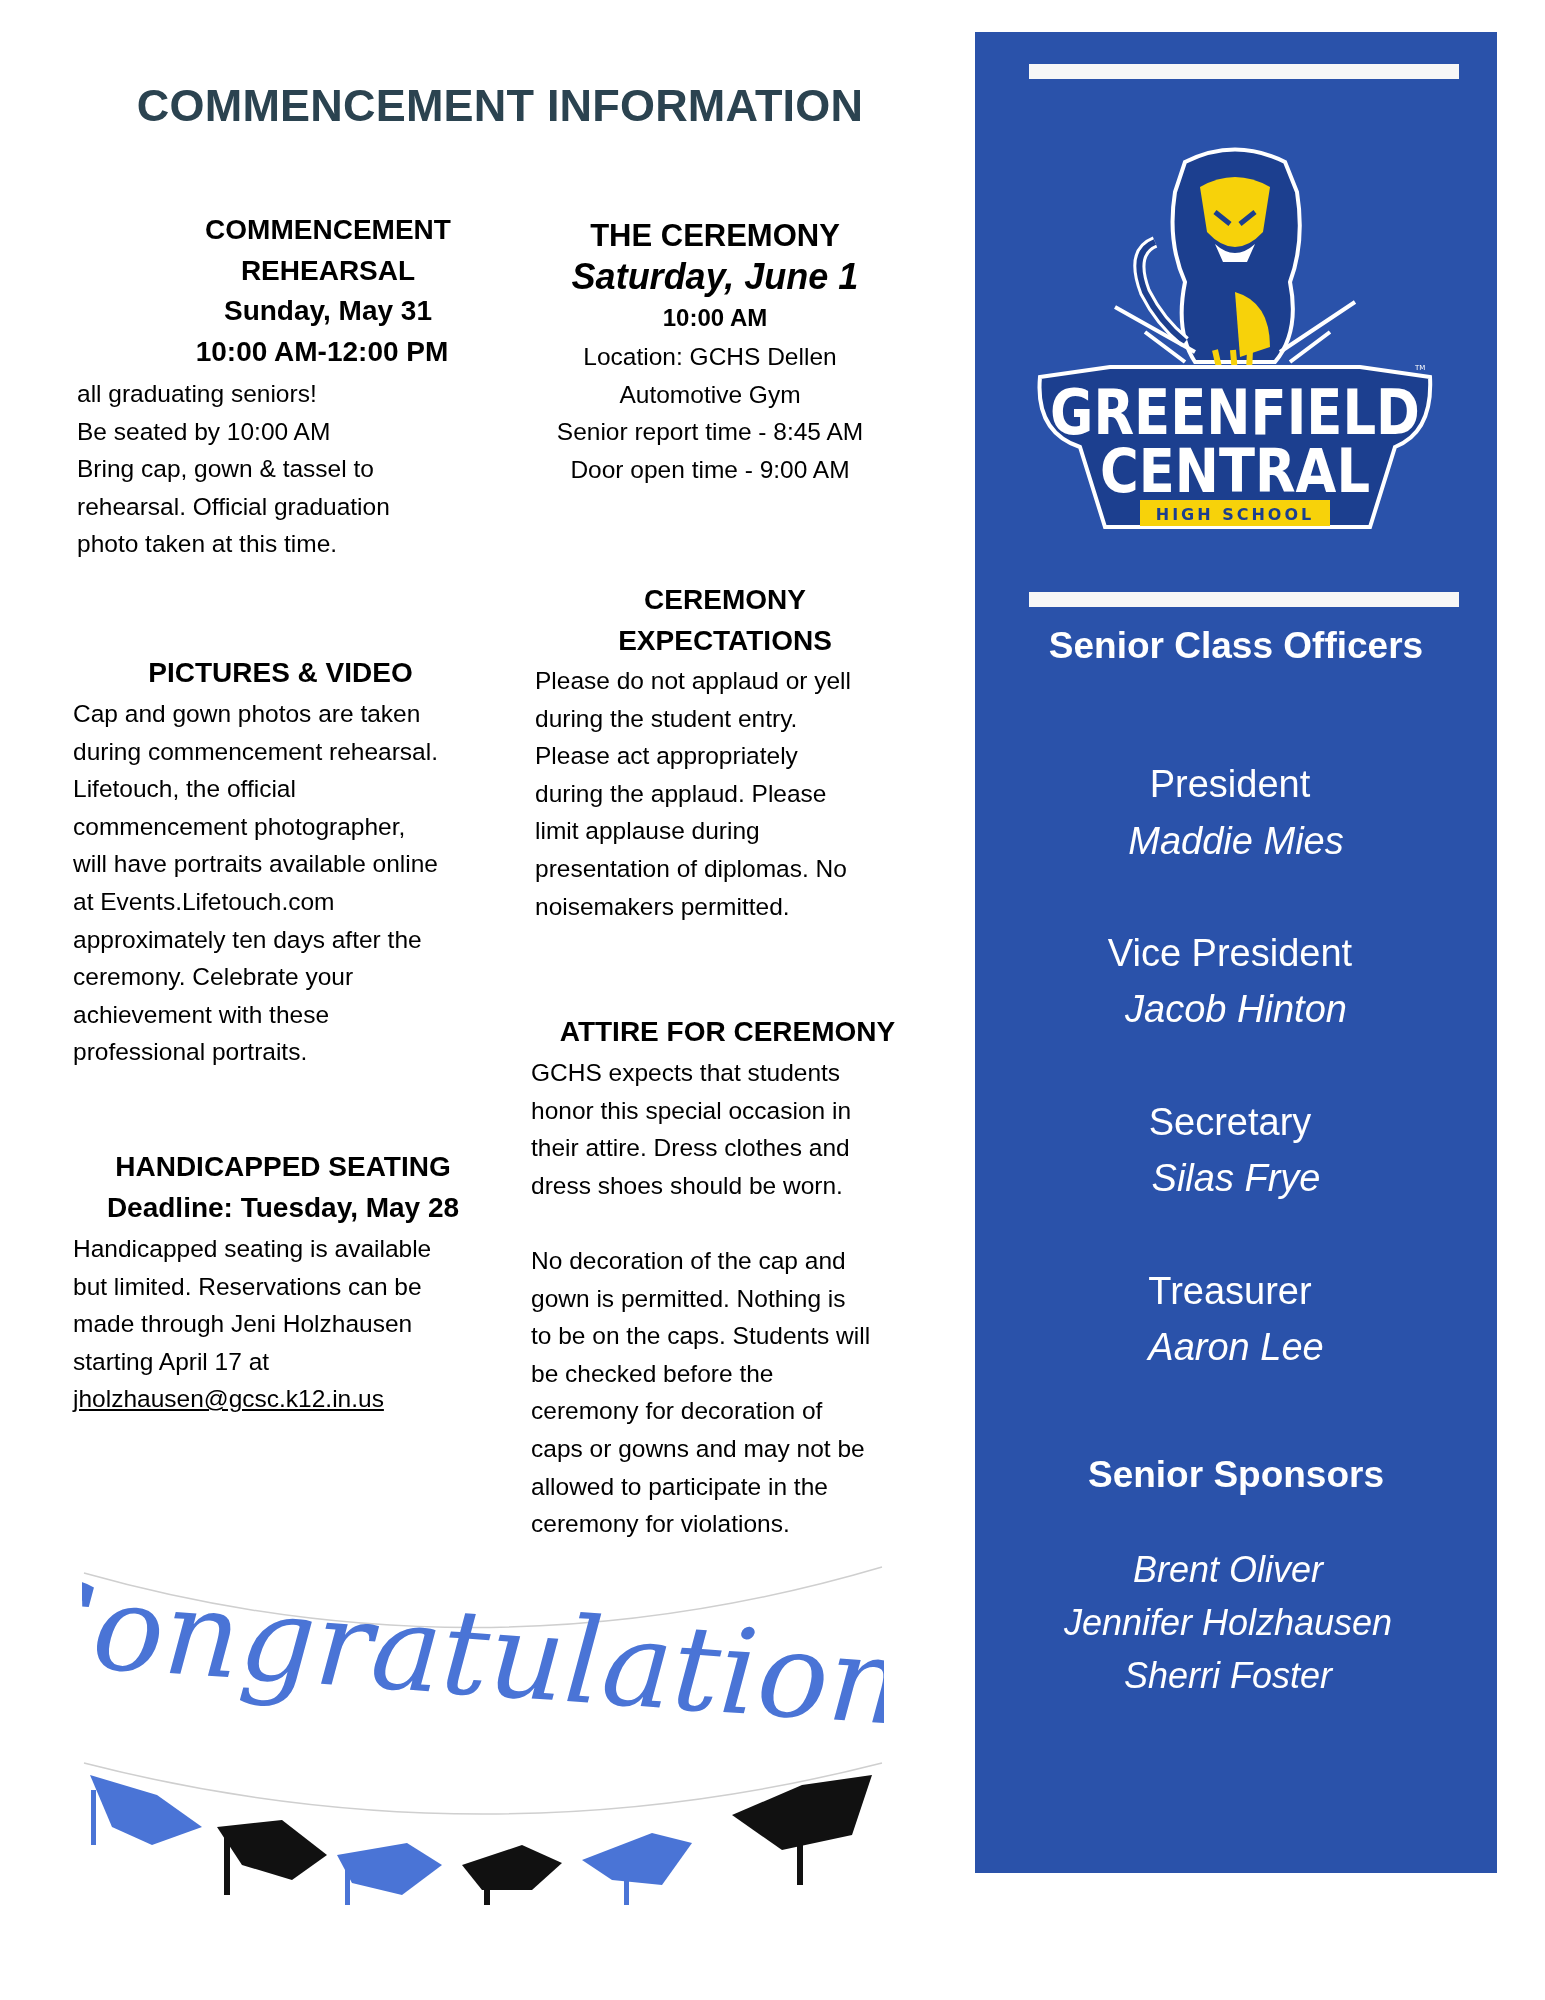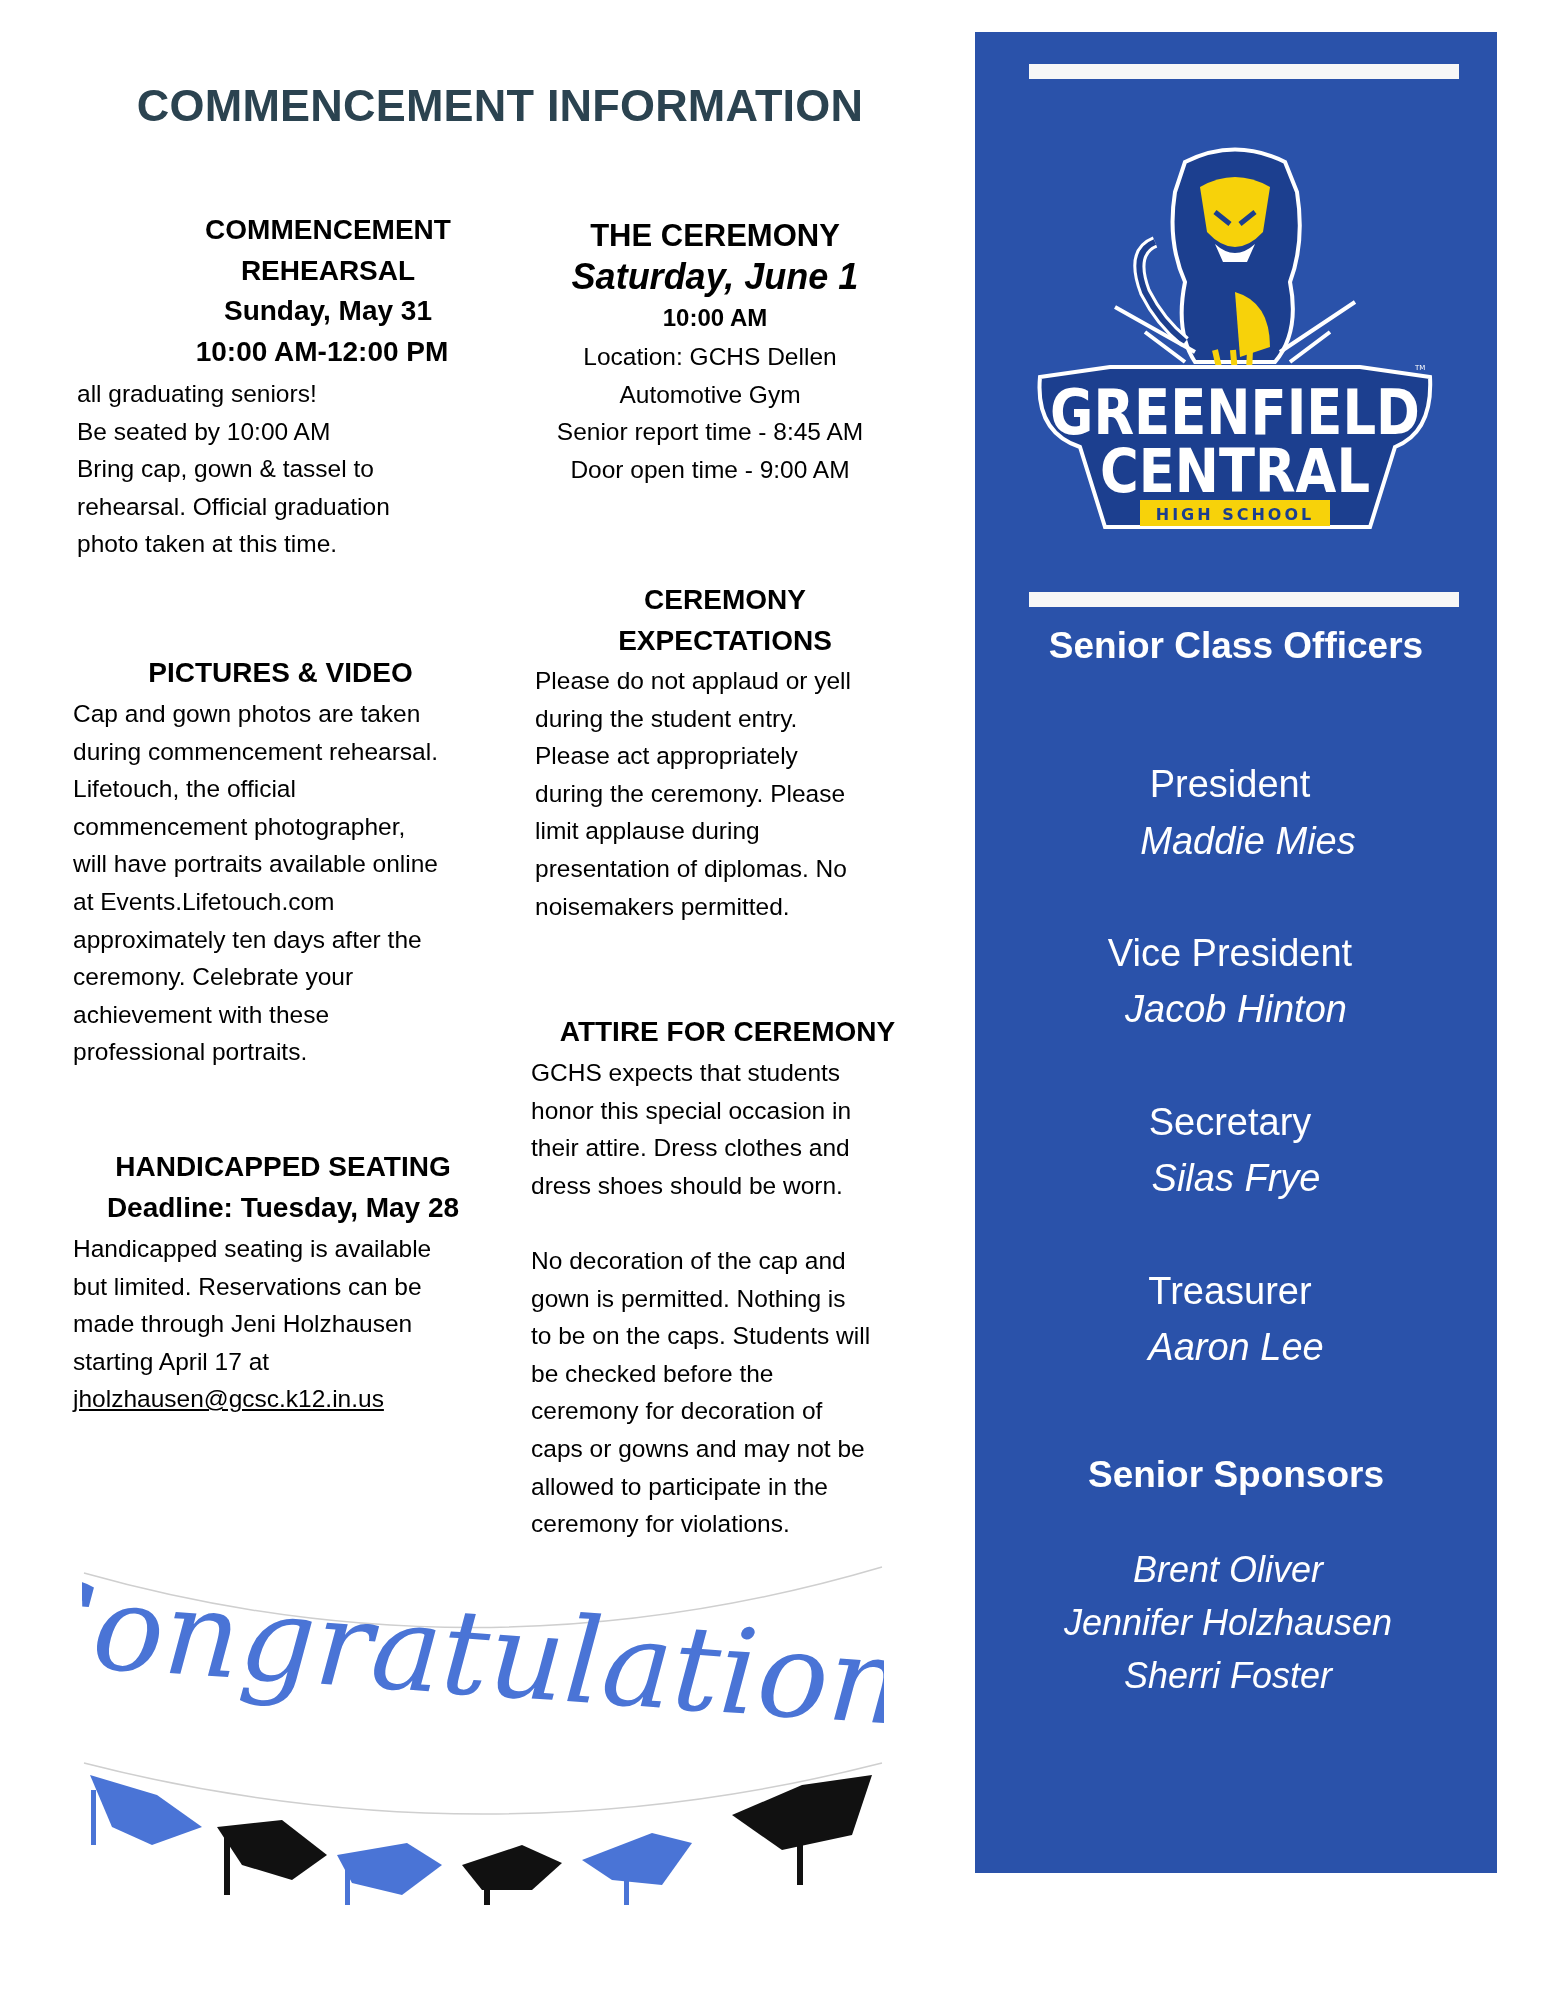--- a/index.html
+++ b/index.html
@@ -78,21 +78,21 @@
 </div>
 
 <div class="abs h" style="left:535px;width:380px;top:580px;">
   <div>CEREMONY</div>
   <div>EXPECTATIONS</div>
 </div>
 <div class="abs body" style="left:535px;width:380px;top:662px;">
   <div>Please do not applaud or yell</div>
   <div>during the student entry.</div>
   <div>Please act appropriately</div>
-  <div>during the ceremony.  Please</div>
+  <div>during the applaud.  Please</div>
   <div>limit applause during</div>
   <div>presentation of diplomas. No</div>
   <div>noisemakers permitted.</div>
 </div>
 
 <div class="abs h" style="left:540px;width:375px;top:1012px;">ATTIRE FOR CEREMONY</div>
 <div class="abs body" style="left:531px;width:390px;top:1054px;">
   <div>GCHS expects that students</div>
   <div>honor this special occasion in</div>
   <div>their attire.  Dress clothes and</div>
@@ -166,21 +166,21 @@
       <text x="200" y="388" text-anchor="middle" font-family="'DejaVu Sans', sans-serif" font-weight="bold" font-size="16" fill="#1c3f8f" letter-spacing="3">HIGH SCHOOL</text>
       <text x="380" y="238" font-family="'DejaVu Sans', sans-serif" font-size="7" fill="#ffffff">TM</text>
     </svg>
   </div>
 
   <div class="bar" style="top:560px;"></div>
 
   <div class="ptext ph" style="top:593px;">Senior Class Officers</div>
 
   <div class="ptext prole" style="top:731px;left:-6px;">President</div>
-  <div class="ptext pname" style="top:788px;padding-left:12px;">Maddie Mies</div>
+  <div class="ptext pname" style="top:788px;">Maddie Mies</div>
 
   <div class="ptext prole" style="top:900px;left:-6px;">Vice President</div>
   <div class="ptext pname" style="top:956px;">Jacob Hinton</div>
 
   <div class="ptext prole" style="top:1069px;left:-6px;">Secretary</div>
   <div class="ptext pname" style="top:1125px;">Silas Frye</div>
 
   <div class="ptext prole" style="top:1238px;left:-6px;">Treasurer</div>
   <div class="ptext pname" style="top:1294px;">Aaron Lee</div>
 

